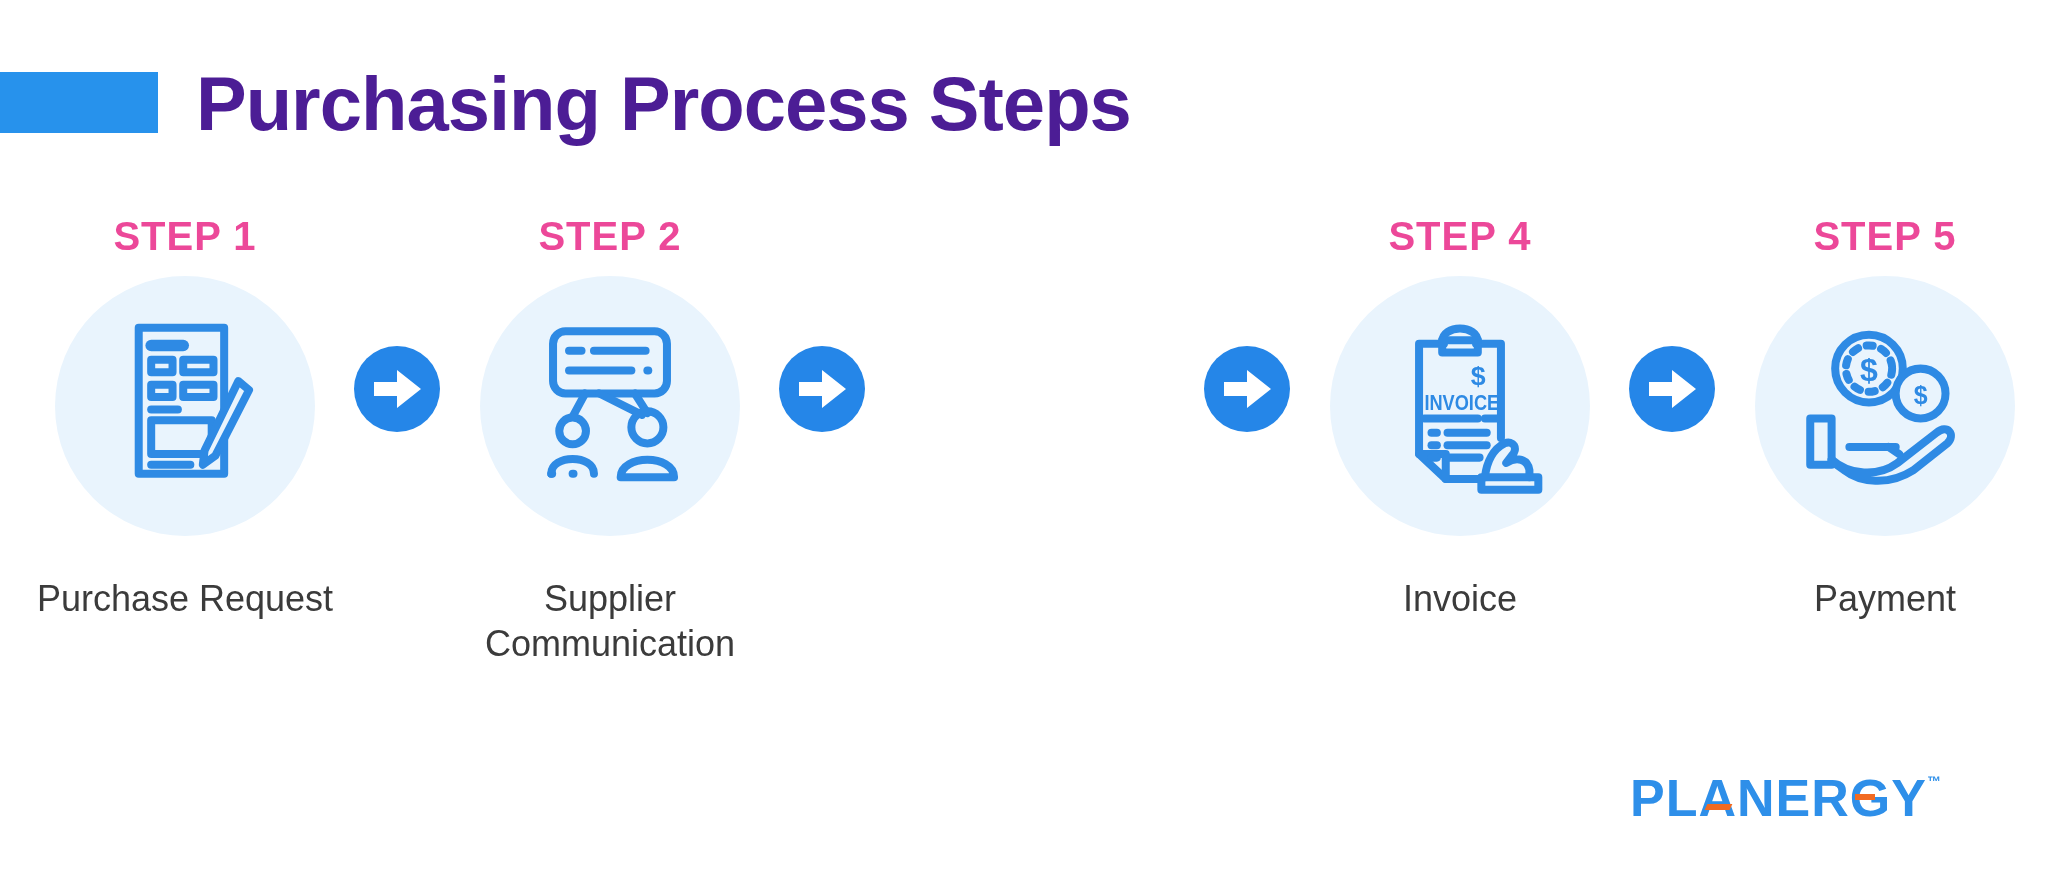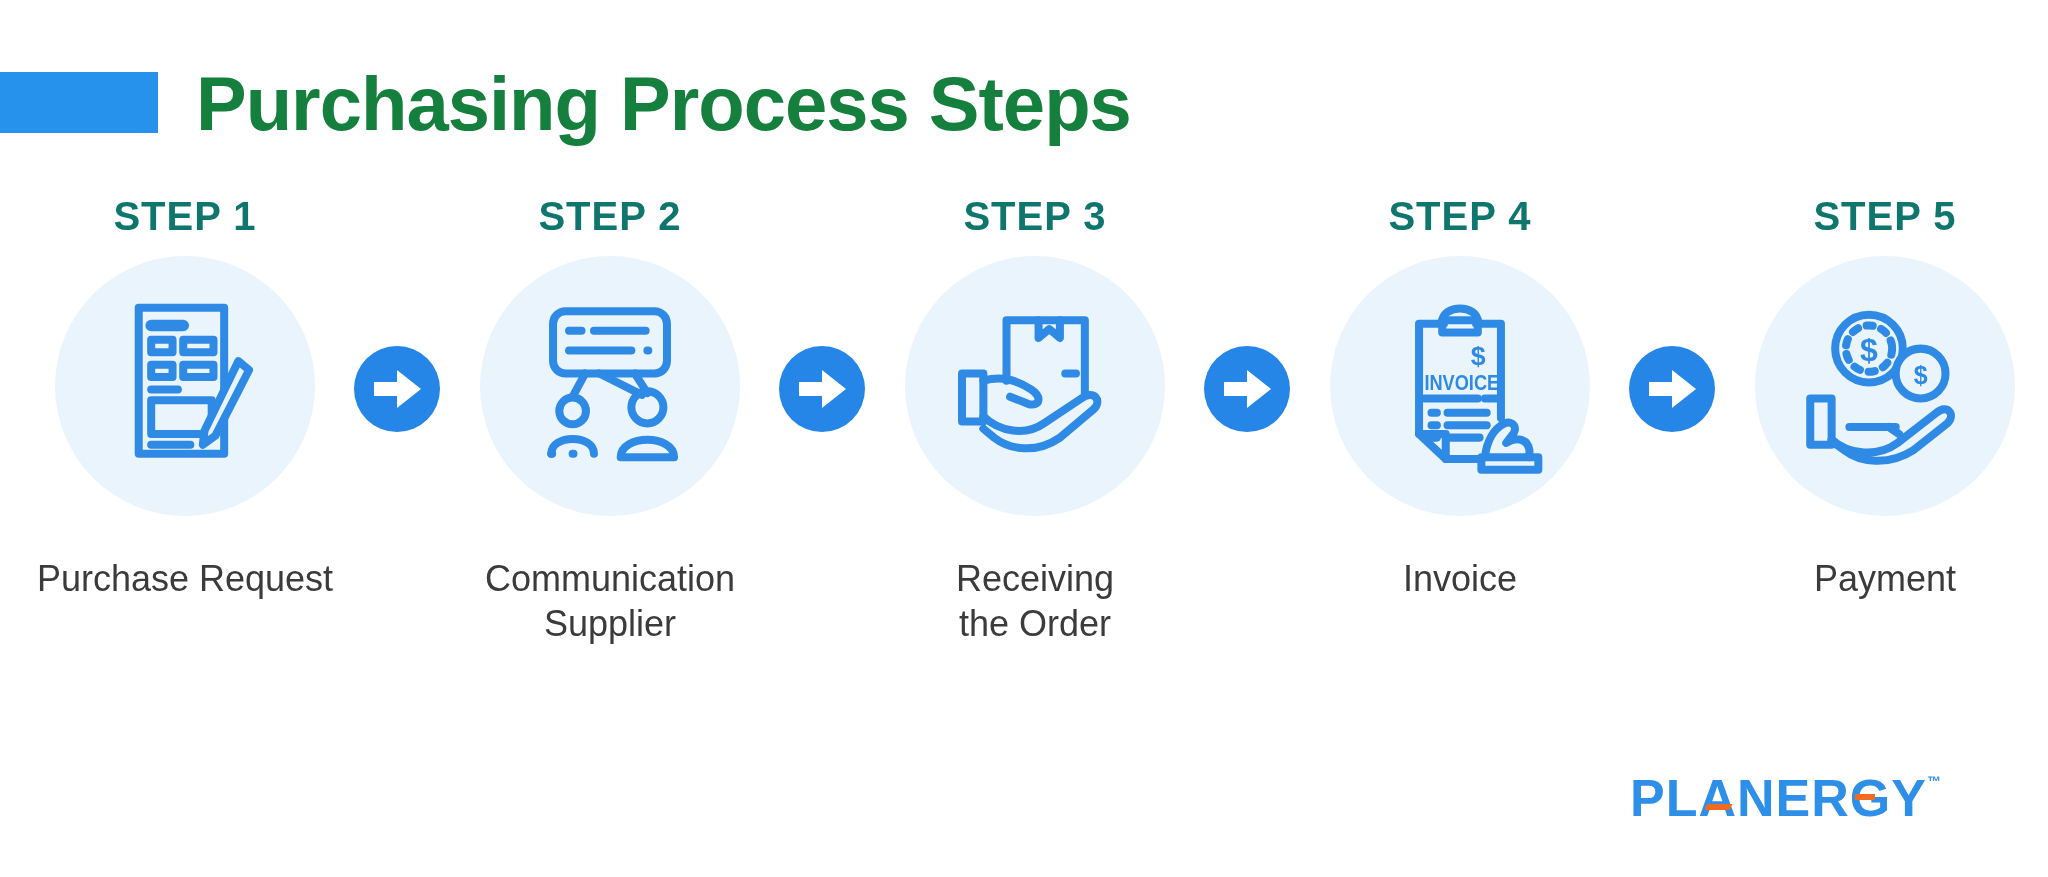--- a/index.html
+++ b/index.html
@@ -4,25 +4,25 @@
 <style>
   html,body{margin:0;padding:0;background:#ffffff;}
   .page{
     position:relative;width:2048px;height:877px;background:#ffffff;overflow:hidden;
     font-family:"Liberation Sans",sans-serif;
   }
   
   .accent-bar{position:absolute;left:0;top:72px;width:158px;height:61px;background:#2792ec;}
   .page-title{
     position:absolute;left:196px;top:66px;font-size:76px;line-height:1;
-    font-weight:700;color:#15803d;letter-spacing:-1px;white-space:nowrap;
+    font-weight:700;color:#4c1d95;letter-spacing:-1px;white-space:nowrap;
   }
   
   .step{position:absolute;top:194px;width:360px;text-align:center;}
-  .step-label{font-size:40px;font-weight:800;color:#0f766e;letter-spacing:1px;height:48px;line-height:44px;}
+  .step-label{font-size:40px;font-weight:800;color:#ec4899;letter-spacing:1px;height:48px;line-height:44px;margin-top:20px;}
   .circle{
     margin:14px auto 0;width:260px;height:260px;border-radius:50%;
     background:#e9f4fd;display:flex;align-items:center;justify-content:center;
   }
   .icon{width:178px;height:178px;}
   .icon *{stroke:#2e8ae4;stroke-width:4.5;fill:none;stroke-linecap:round;stroke-linejoin:round;}
   .icon .thick{stroke-width:6.5;}
   .icon text{fill:#2e8ae4;stroke:none;font-weight:bold;font-family:"Liberation Sans",sans-serif;}
   .icon .bgfill{fill:#e9f4fd;}
   .icon .dash{stroke-dasharray:3.5 5;}
@@ -86,47 +86,30 @@
         <path d="M64,43 L71,54"></path>
         <circle cx="29" cy="64" r="7.5"></circle>
         <path d="M17,88 C17,77 41,77 41,88"></path>
         <line x1="29" y1="88" x2="29.5" y2="88"></line>
         <line x1="17" y1="88" x2="17.5" y2="88"></line>
         <circle cx="71" cy="62" r="9"></circle>
         <path d="M56,90 C56,77 86,77 86,90 Z"></path>
       </svg>
     </div>
     <div class="step-name">
+      <span>Supplier</span>
       <span>Communication</span>
-      <span>Supplier</span>
     </div>
   </div>
 
   <svg class="arrow" style="left:779px" viewBox="0 0 86 86">
     <circle cx="43" cy="43" r="43" fill="#2586e8"></circle>
     <path d="M20,36 h23 v-12 l24,19 l-24,19 v-12 h-23 z" fill="#ffffff"></path>
   </svg>
 
-  <div class="step" style="left:855px">
-    <div class="step-label">STEP 3</div>
-    <div class="circle">
-      <svg class="icon" viewBox="0 0 100 100">
-        <path d="M34,47 V13 H78 V55"></path>
-        <path d="M52,13 V23 L58,18 L64,23 V13"></path>
-        <line x1="67" y1="43" x2="73" y2="43"></line>
-        <rect x="9" y="43" width="12" height="27"></rect>
-        <path d="M21,47 C32,44 40,47 48,52 C54,56 53,62 46,60 L36,56"></path>
-        <path d="M21,67 C30,76 45,78 55,71 L76,57 C83,52 88,58 83,63 L64,79 C51,88 36,86 27,79 L21,74"></path>
-      </svg>
-    </div>
-    <div class="step-name">
-      <span>Receiving</span>
-      <span>the Order</span>
-    </div>
-  </div>
 
   <svg class="arrow" style="left:1204px" viewBox="0 0 86 86">
     <circle cx="43" cy="43" r="43" fill="#2586e8"></circle>
     <path d="M20,36 h23 v-12 l24,19 l-24,19 v-12 h-23 z" fill="#ffffff"></path>
   </svg>
 
   <div class="step" style="left:1280px">
     <div class="step-label">STEP 4</div>
     <div class="circle">
       <svg class="icon" viewBox="0 0 100 100">

